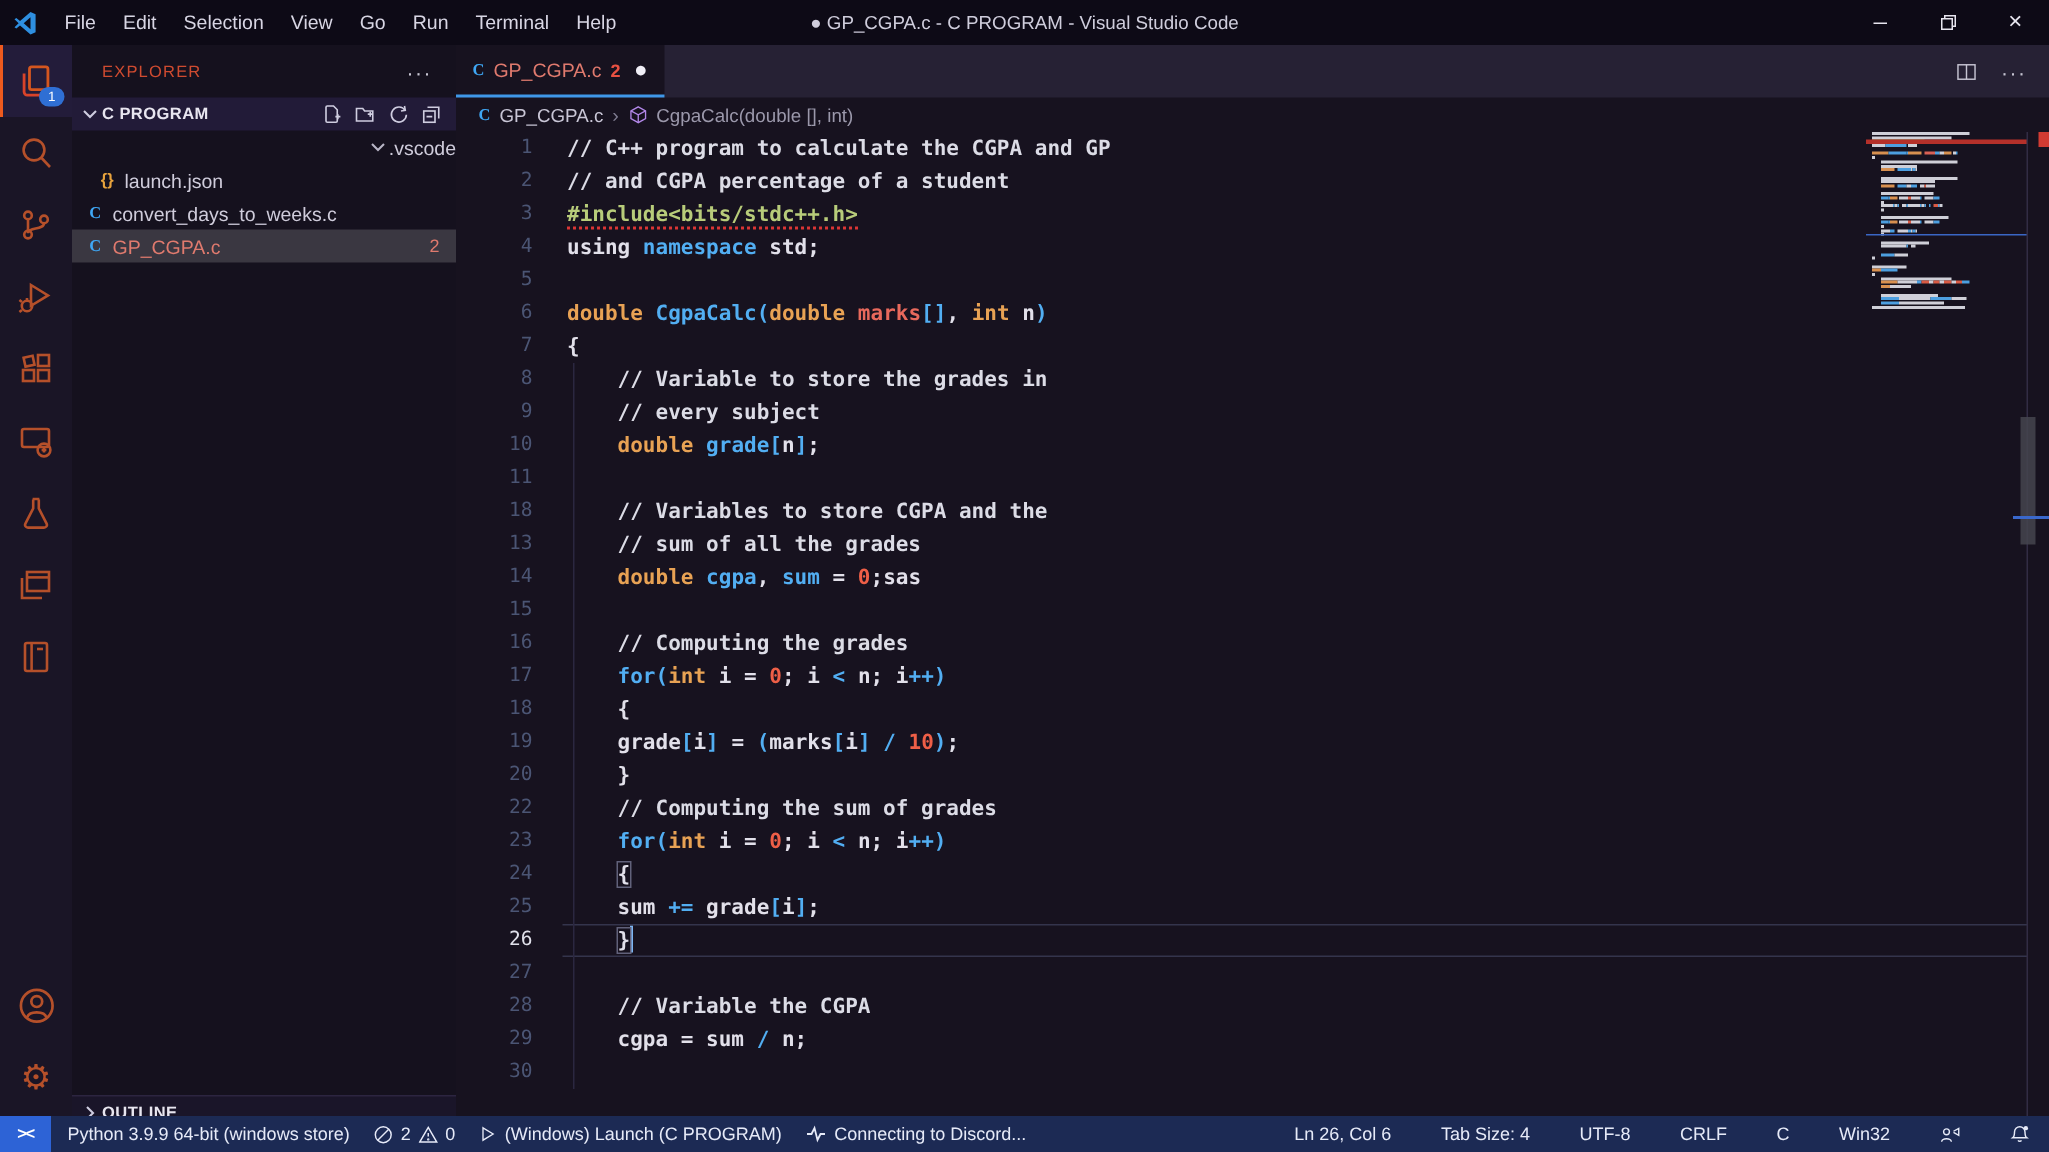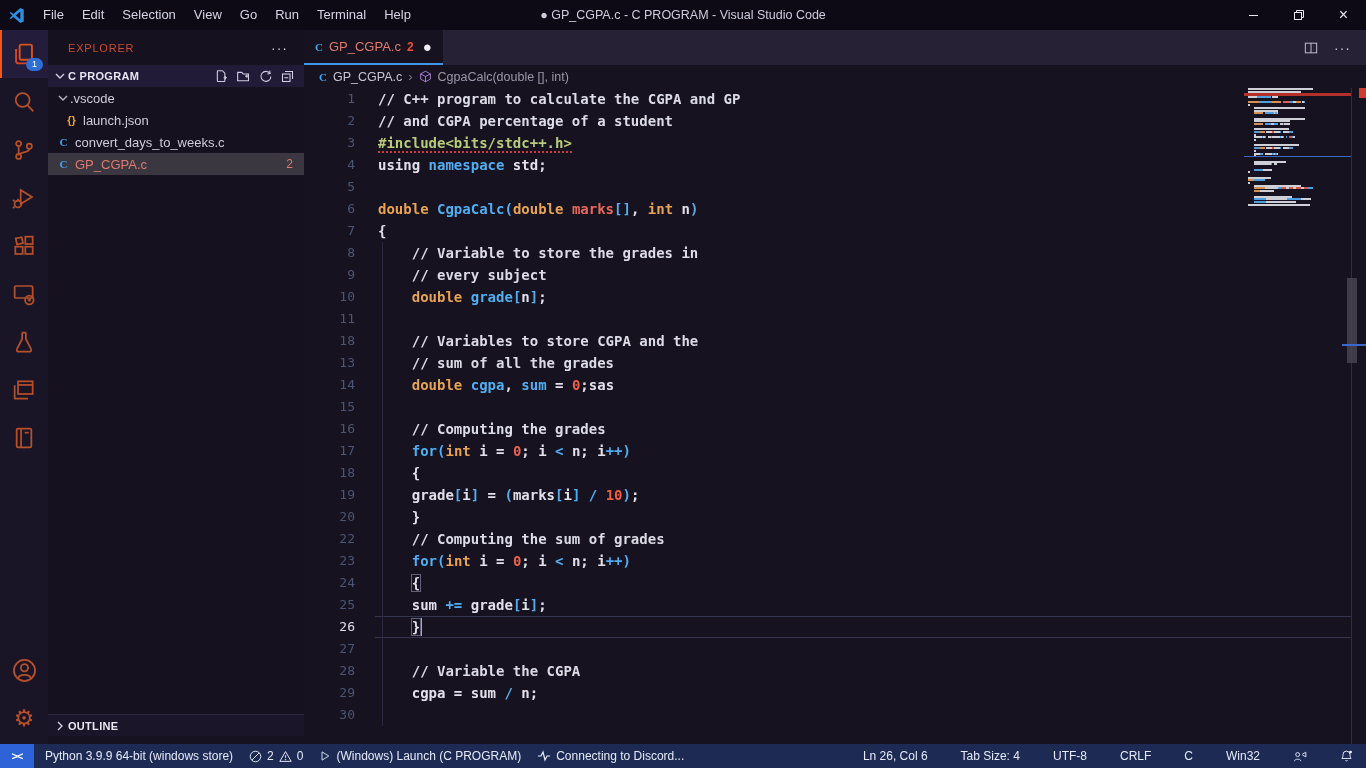--- a/index.html
+++ b/index.html
@@ -22,21 +22,21 @@
   .ab-item{height:48px;display:flex;align-items:center;justify-content:center;
            color:#b5502a;position:relative}
   .ab-item.active{background:#231c3a}
   .ab-item.active::before{content:"";position:absolute;left:0;top:0;bottom:0;width:2px;background:#ee5a1e}
   .ab-item.active .abicon{color:#d4561f}
   .ab-badge{position:absolute;right:5px;bottom:7px;background:#2f6fd4;color:#fff;
             font-size:9px;line-height:13px;min-width:13px;text-align:center;border-radius:8px;padding:0 2px}
   #ab-bottom{position:absolute;bottom:2px;left:0;width:48px}
   .gear-glyph{font-size:23px;line-height:23px}
   
-  #sidebar{position:absolute;left:48px;top:30px;width:256px;bottom:32px;background:#15111e;overflow:hidden}
+  #sidebar{position:absolute;left:48px;top:30px;width:256px;bottom:16px;background:#15111e;overflow:hidden}
   #sb-header{height:35px;display:flex;align-items:center}
   #sb-title{font-size:11px;letter-spacing:.8px;color:#cf4b30;padding-left:20px}
   #sb-more{margin-left:auto;padding-right:16px;color:#c9c7d4;font-size:14px;letter-spacing:1px}
   #sb-section{height:22px;background:#221b38;display:flex;align-items:center;padding-left:4px}
   #sb-section .chev{color:#cfcde0;width:16px;display:flex;justify-content:center}
   #sb-section-label{font-size:11px;font-weight:bold;color:#e8e6f0;letter-spacing:.3px}
   #sb-section-actions{margin-left:auto;display:flex;gap:7px;padding-right:9px;color:#cfcde0}
   .tree-row{height:22px;display:flex;align-items:center;font-size:13px;color:#cfccdb;white-space:nowrap}
   .tree-row .twisty{width:14px;display:flex;justify-content:center;color:#b8b5c6;flex:none}
   .tree-row .ficon{width:15px;flex:none;text-align:center;margin-right:4px}
@@ -268,21 +268,21 @@
         <span>
           <svg width="15" height="15" viewBox="0 0 18 18" fill="none" stroke="currentColor" stroke-width="1.3">
             <rect x="3" y="6" width="9" height="9"></rect>
             <path d="M6 3 h9 v9"></path>
             <line x1="5.2" y1="10.5" x2="9.8" y2="10.5"></line>
           </svg>
         </span>
       </span>
   </div>
   <div id="sb-tree">
-      <div class="tree-row" style="padding-left: 8px;">
+      <div class="tree-row" style="padding-left: 8px; justify-content: flex-end;">
         <span class="twisty">
           <svg width="10" height="10" viewBox="0 0 10 10" fill="none" stroke="currentColor" stroke-width="1.4">
             <polyline points="1,3 5,7 9,3"></polyline>
           </svg>
         </span>
         <span>.vscode</span>
       </div>
       <div class="tree-row" style="padding-left: 16px;">
         <span class="ficon ic-json">{}</span>
         <span>launch.json</span>

